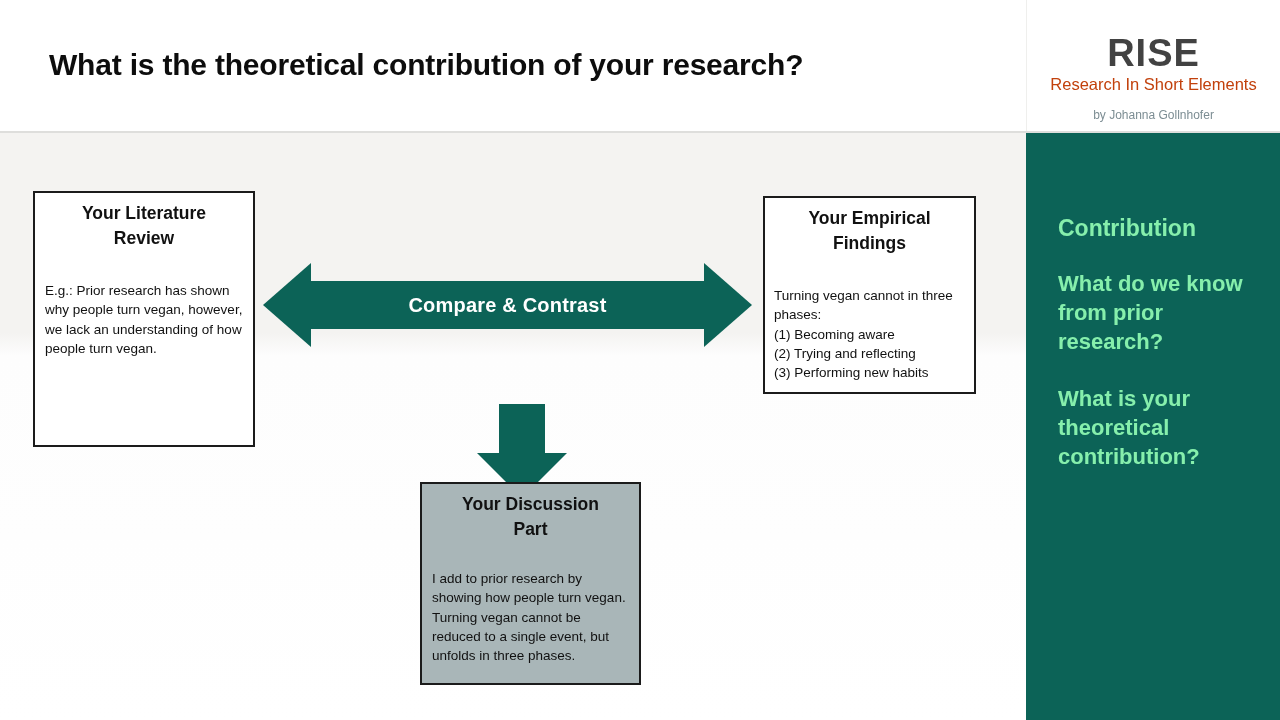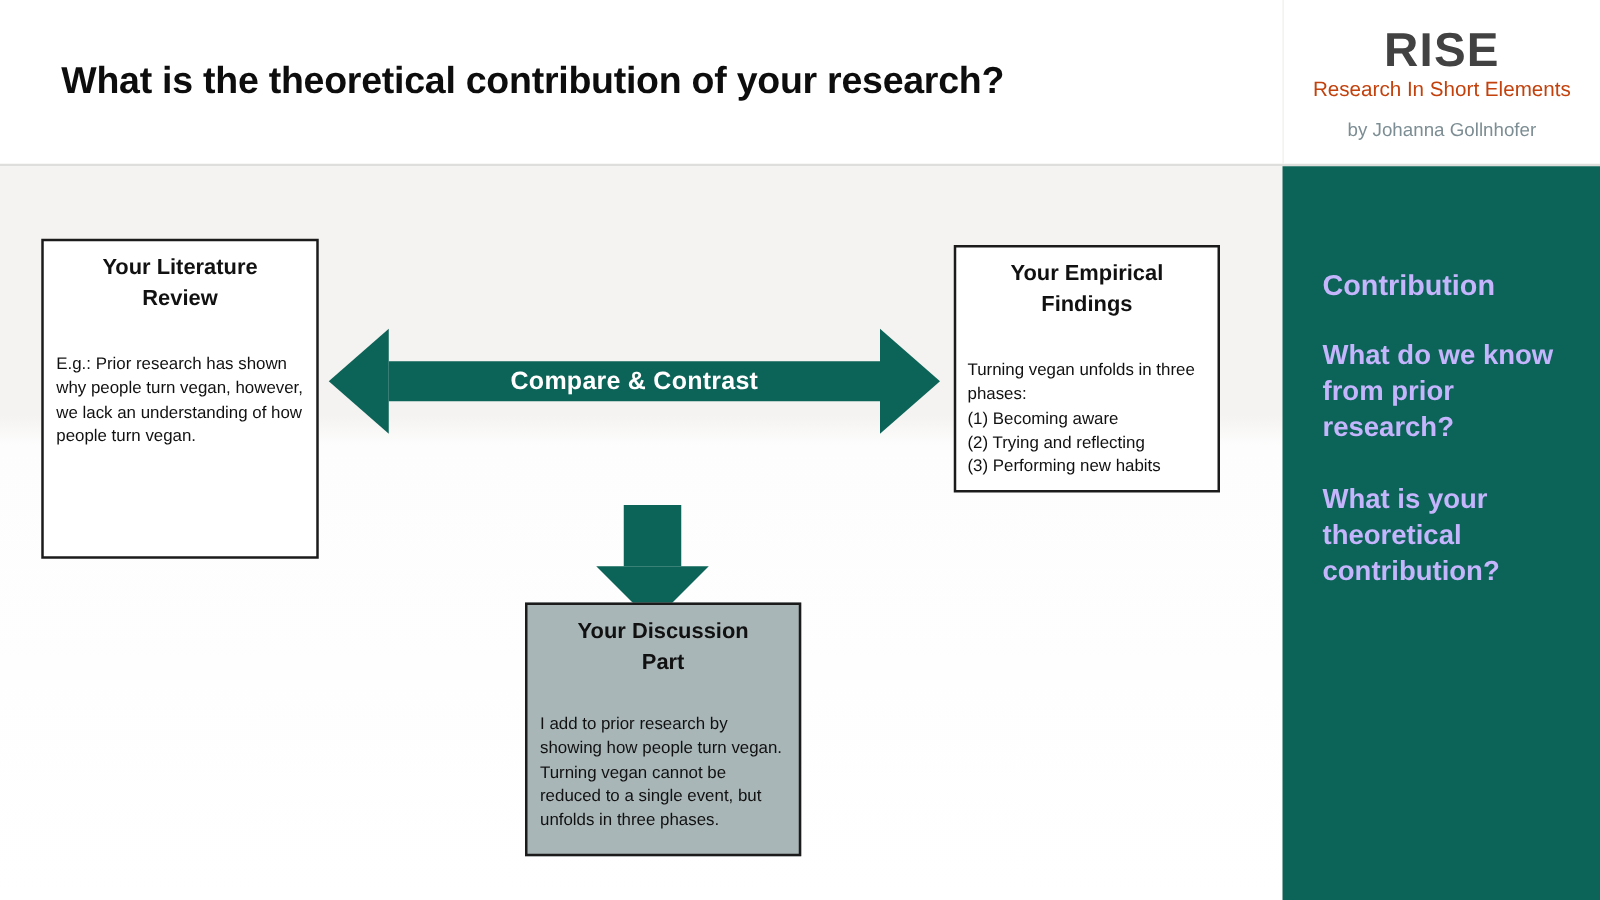--- a/index.html
+++ b/index.html
@@ -21,25 +21,25 @@
     position:absolute;left:0;top:0;width:1280px;height:133px;
     background:#ffffff;border-bottom:2px solid #dededc;
   }
   .title{
     position:absolute;left:49px;top:48px;
     font-size:30px;font-weight:bold;color:#0d0d0d;letter-spacing:-0.2px;
     white-space:nowrap;
   }
   .logo{
     position:absolute;left:1026px;top:0;width:254px;height:131px;
-    text-align:center;border-left:1px solid #efefed;padding-top:22px;
+    text-align:center;border-left:1px solid #efefed;padding-top:34px;
   }
   .logo-name{font-size:38px;font-weight:bold;color:#424242;letter-spacing:1px;line-height:1.05;}
   .logo-subtitle{font-size:16.5px;color:#c2410c;margin-top:1px;}
-  .logo-byline{font-size:15px;color:#7c8d93;margin-top:14px;}
+  .logo-byline{font-size:12px;color:#7c8d93;margin-top:14px;}
 
   
   .content{
     position:absolute;left:0;top:133px;width:1026px;height:587px;
     background:linear-gradient(#f4f3f1 0%,#f4f3f1 34%,#fdfdfd 38%,#ffffff 100%);
   }
 
   
   .box{
     position:absolute;border:2px solid var(--box-border);background:#ffffff;
@@ -72,40 +72,40 @@
   .tri{width:0;height:0;}
   .tri-left{
     border-top:42px solid transparent;border-bottom:42px solid transparent;
     border-right:48px solid var(--teal);
   }
   .tri-right{
     border-top:42px solid transparent;border-bottom:42px solid transparent;
     border-left:48px solid var(--teal);
   }
   .h-shaft{
-    flex:1;height:32px;background:var(--teal);
+    flex:1;height:48px;background:var(--teal);
     display:flex;align-items:center;justify-content:center;
   }
   .arrow-label{
     color:#ffffff;font-size:20px;font-weight:bold;letter-spacing:0.2px;
   }
 
   
   .v-arrow{position:absolute;left:477px;top:271px;width:90px;}
   .v-shaft{width:46px;height:49px;margin:0 auto;background:var(--teal);}
   .v-head{
     width:0;height:0;margin:0 auto;
     border-left:45px solid transparent;border-right:45px solid transparent;
     border-top:45px solid var(--teal);
   }
 
   
   .sidebar{
     position:absolute;left:1026px;top:133px;width:254px;height:587px;
-    background:var(--teal);color:#c4b5fd;
+    background:var(--teal);color:#86efac;
     padding:82px 26px 0 32px;
   }
   .sidebar h2{font-size:23px;font-weight:bold;margin:0 0 27px 0;}
   .sidebar p{font-size:22px;font-weight:bold;line-height:1.32;margin:0 0 28px 0;}
 </style>
 </head>
 <body>
 
 <div class="frame">
 
@@ -129,21 +129,21 @@
       <span class="tri tri-left"></span>
       <div class="h-shaft">
         <span class="arrow-label">Compare &amp; Contrast</span>
       </div>
       <span class="tri tri-right"></span>
     </div>
 
     <section class="box box-empirical">
       <h2>Your Empirical Findings</h2>
       <div class="body" style="margin:30px 6px 0 9px;">
-        <div>Turning vegan unfolds in three phases:</div>
+        <div>Turning vegan cannot in three phases:</div>
         <div>(1) Becoming aware</div>
         <div>(2) Trying and reflecting</div>
         <div>(3) Performing new habits</div>
       </div>
     </section>
 
     <div class="v-arrow">
       <div class="v-shaft"></div>
       <div class="v-head"></div>
     </div>

